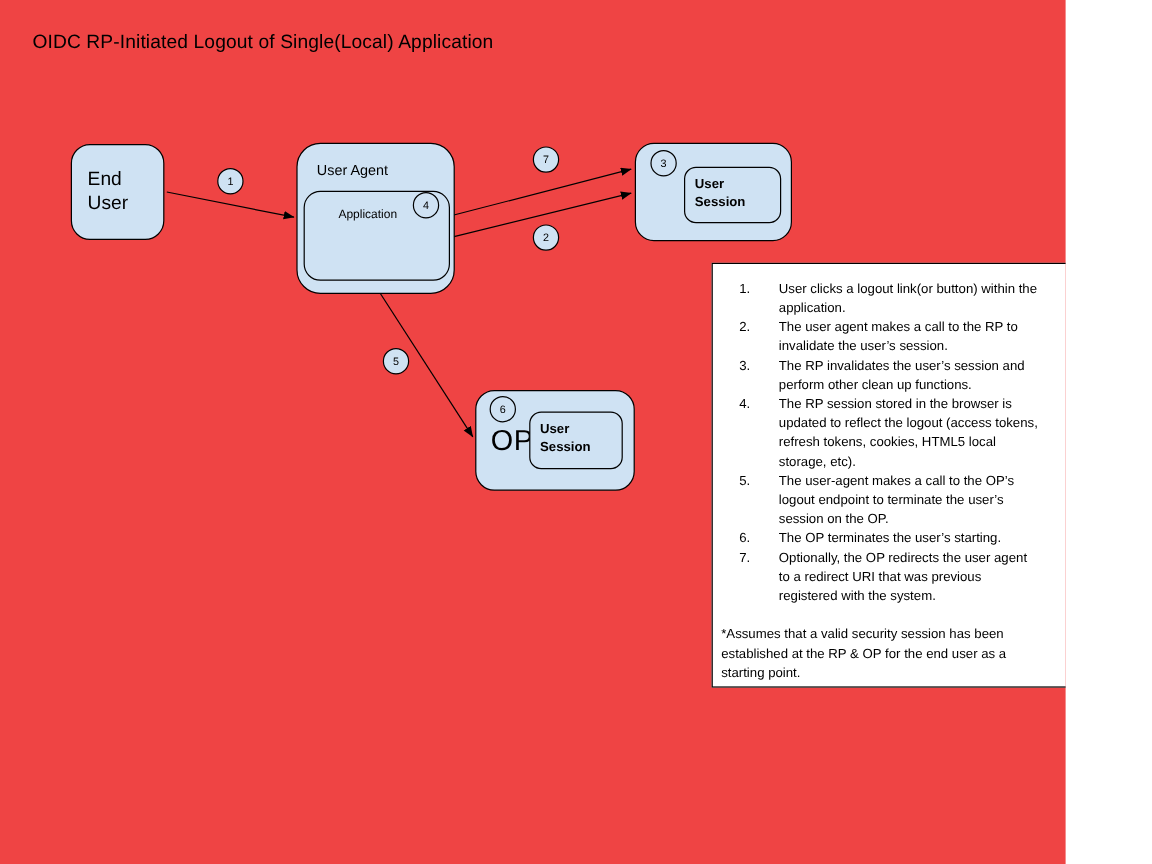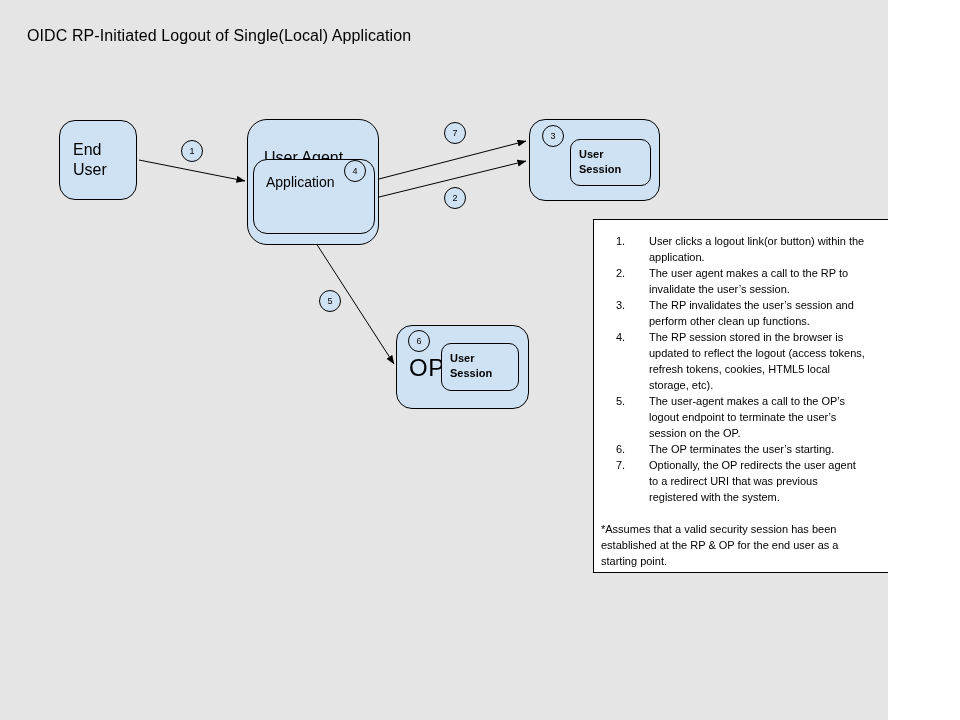--- a/index.html
+++ b/index.html
@@ -1,36 +1,36 @@
 <!DOCTYPE html>
 <html><head>
 <meta charset="utf-8">
 <style>
   html,body{margin:0;padding:0;background:#fff;}
   .canvas{
-    position:relative;width:888px;height:720px;background:#e5e5e5;
+    position:relative;width:888px;height:720px;background:#ef4444;
     font-family:"Liberation Sans","DejaVu Sans",sans-serif;color:#000;
     overflow:hidden;
   }
   .title{
     position:absolute;left:27px;top:27px;font-size:16px;color:#000;
     letter-spacing:.1px;
   }
   svg.arrows{position:absolute;left:0;top:0;z-index:1;}
   .node{
     position:absolute;background:#cfe2f3;border:1px solid #000;
     box-sizing:border-box;z-index:2;
   }
   .node-label{display:block;}
   .end-user{left:59px;top:120px;width:78px;height:80px;border-radius:16px;
     font-size:16px;line-height:20px;padding:19px 0 0 13px;}
   .user-agent{left:247px;top:119px;width:132px;height:126px;border-radius:20px;}
-  .ua-label{position:absolute;left:16px;top:29px;font-size:16px;}
+  .ua-label{position:absolute;left:16px;top:15px;font-size:12px;}
   .application{left:5px;top:39px;width:122px;height:75px;border-radius:14px;}
-  .app-label{position:absolute;left:12px;top:14px;font-size:14px;}
+  .app-label{position:absolute;left:28px;top:14px;font-size:10px;}
   .rp{left:529px;top:119px;width:131px;height:82px;border-radius:16px;}
   .op{left:396px;top:325px;width:133px;height:84px;border-radius:16px;}
   .big-label{position:absolute;font-size:24px;letter-spacing:.5px;}
   .rp .big-label{left:26px;top:27px;margin-left:30px;}
   .op .big-label{left:12px;top:28px;}
   .session{
     position:absolute;background:#cfe2f3;border:1px solid #000;border-radius:10px;
     box-sizing:border-box;font-size:11px;line-height:15px;font-weight:bold;
   }
   .rp .session{left:40px;top:19px;width:81px;height:47px;padding:7px 24px 0 8px;}

